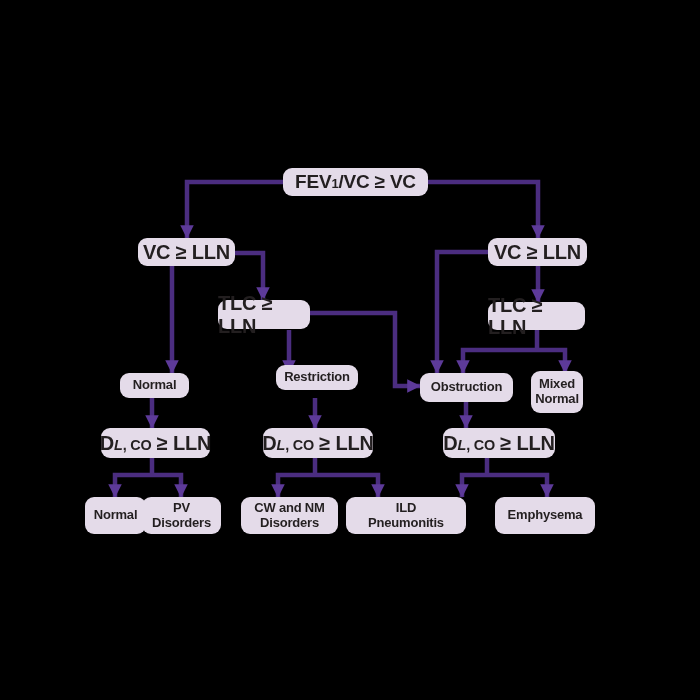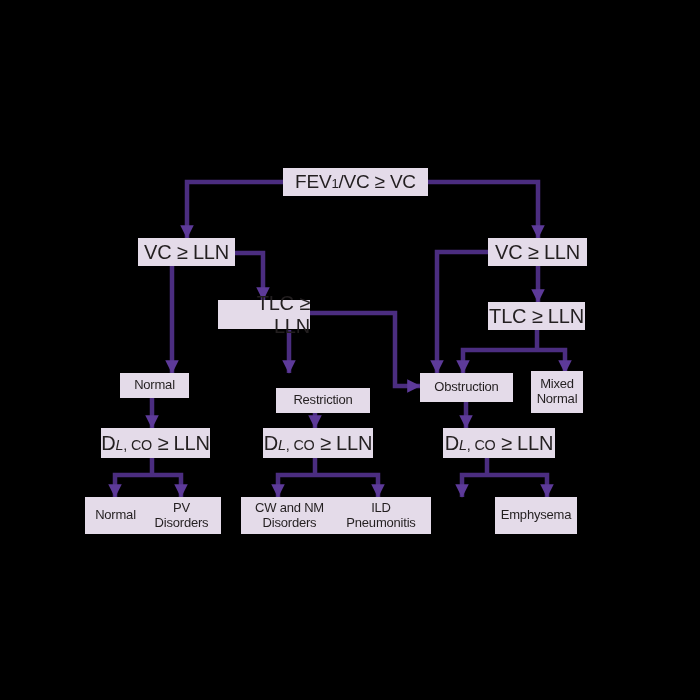--- a/index.html
+++ b/index.html
@@ -17,25 +17,26 @@
     stroke-width:4.5;
     stroke-linecap:butt;
   }
   #ah path { fill: var(--arrow, #5d3a99); stroke:none; }
   .box {
     position:absolute;
     background: var(--box-fill, #e4dbe9);
     color: var(--text, #231f20);
     display:flex; flex-direction:column;
     align-items:center; justify-content:center;
-    text-align:right;
-    font-weight:normal;
+    text-align:left;
+    font-weight:bold;
     letter-spacing:-0.2px;
     line-height:1.12;
     box-sizing:border-box;
+    border-radius:9px;
   }
   .fs19 { font-size:19px; }
   .fs16 { font-size:20px; }
   .fs15 { font-size:13px; }
   .sub1 { font-size:0.68em; }
   .smL  { font-size:0.72em; font-style:italic; }
   .smC  { font-size:0.72em; }
   .lblrow { white-space:pre; }
 </style>
 </head>
@@ -97,21 +98,21 @@
   <div class="box fs16" style="left:218px;top:300px;width:92px;height:29px">
     <span>TLC ≥ LLN</span>
   </div>
   <div class="box fs16" style="left:488px;top:302px;width:97px;height:28px">
     <span>TLC ≥ LLN</span>
   </div>
 
   <div class="box fs15" style="left:120px;top:373px;width:69px;height:25px">
     <span>Normal</span>
   </div>
-  <div class="box fs15" style="left:276px;top:388px;width:94px;height:25px">
+  <div class="box fs15" style="left:276px;top:365px;width:82px;height:25px">
     <span>Restriction</span>
   </div>
   <div class="box fs15" style="left:420px;top:373px;width:93px;height:29px">
     <span>Obstruction</span>
   </div>
   <div class="box fs15" style="left:531px;top:371px;width:52px;height:42px">
     <span>Mixed</span>
     <span>Normal</span>
   </div>
 
@@ -129,21 +130,21 @@
     <span>Normal</span>
   </div>
   <div class="box fs15" style="left:142px;top:497px;width:79px;height:37px">
     <span>PV</span>
     <span>Disorders</span>
   </div>
   <div class="box fs15" style="left:241px;top:497px;width:97px;height:37px">
     <span>CW and NM</span>
     <span>Disorders</span>
   </div>
-  <div class="box fs15" style="left:331px;top:497px;width:100px;height:37px">
+  <div class="box fs15" style="left:346px;top:497px;width:120px;height:37px">
     <span>ILD</span>
     <span>Pneumonitis</span>
   </div>
-  <div class="box fs15" style="left:495px;top:497px;width:82px;height:37px">
+  <div class="box fs15" style="left:495px;top:497px;width:100px;height:37px">
     <span>Emphysema</span>
   </div>
 
 </div>
 
 </body></html>

